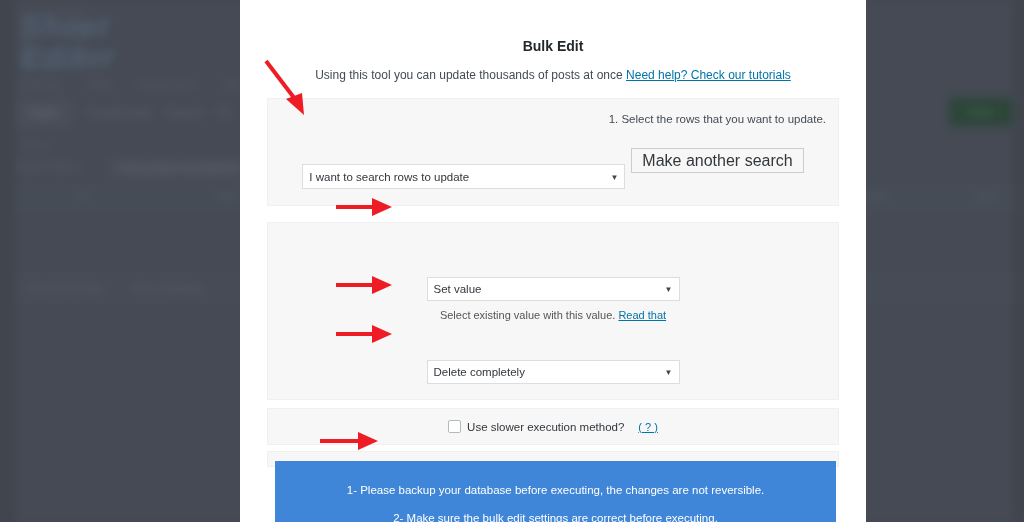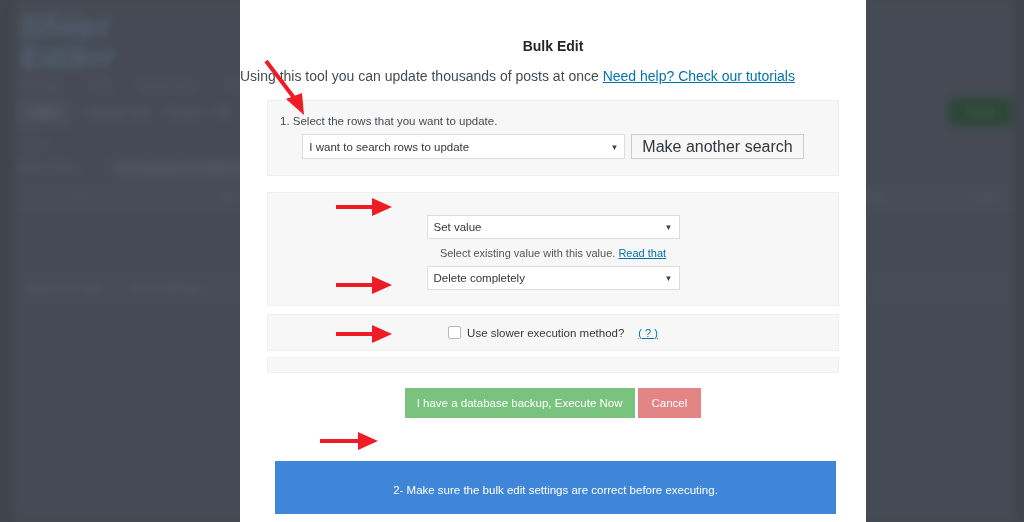--- a/index.html
+++ b/index.html
@@ -107,36 +107,36 @@
 
   .modal-title {
     text-align: center;
     font-size: 14px;
     font-weight: bold;
     color: #23282d;
     padding-top: 38px;
   }
 
   .modal-sub {
-    text-align: left;
-    font-size: 14px;
+    text-align: center;
+    font-size: 12px;
     color: #444b52;
     padding-top: 14px;
   }
   .modal-sub a { color: #0073aa; text-decoration: underline; }
 
   .panel {
     background: #f7f7f7;
     border: 1px solid #f0f0f0;
     margin: 0 27px;
   }
   .panel + .panel { margin-top: 8px; }
 
   .section-label {
-    text-align: left;
+    text-align: right;
     font-size: 11.5px;
     color: #444b52;
   }
 
   .row-center {
     display: flex;
     justify-content: center;
     align-items: center;
   }
 
@@ -146,21 +146,21 @@
     background: #fff;
     border: 1px solid #ddd;
     height: 24px;
     font-size: 11.5px;
     font-family: "Liberation Sans", sans-serif;
     color: #32373c;
     padding: 0 18px 0 6px;
     border-radius: 0;
   }
 
-  .selwrap { position: relative; display: inline-block; }
+  .selwrap { position: relative; display: inline-block; margin-top: 32px; }
   .selwrap .caret {
     position: absolute;
     right: 7px; top: 50%;
     transform: translateY(-50%);
     font-size: 8px;
     color: #444;
     pointer-events: none;
   }
 
   .btn-plain {
@@ -378,20 +378,21 @@
     </div>
 
     <div class="panel" style="margin-top:6px;height:16px;"></div>
 
     <div class="row-center" style="margin-top:15px;">
       <button class="btn-exec">I have a database backup, Execute Now</button>
       <button class="btn-cancel">Cancel</button>
     </div>
 
     <div class="notice">
+      <div>1- Please backup your database before executing, the changes are not reversible.</div>
       <div>2- Make sure the bulk edit settings are correct before executing.</div>
     </div>
   </div>
 
   <svg class="arrow" style="left:258px;top:55px;" width="60" height="70" viewBox="0 0 60 70">
     <line x1="8" y1="6" x2="40" y2="48" stroke="#ee1c25" stroke-width="4"></line>
     <polygon points="46,60 28,44 44,38" fill="#ee1c25"></polygon>
   </svg>
 
   <svg class="arrow" style="left:336px;top:196px;" width="60" height="22" viewBox="0 0 60 22">

